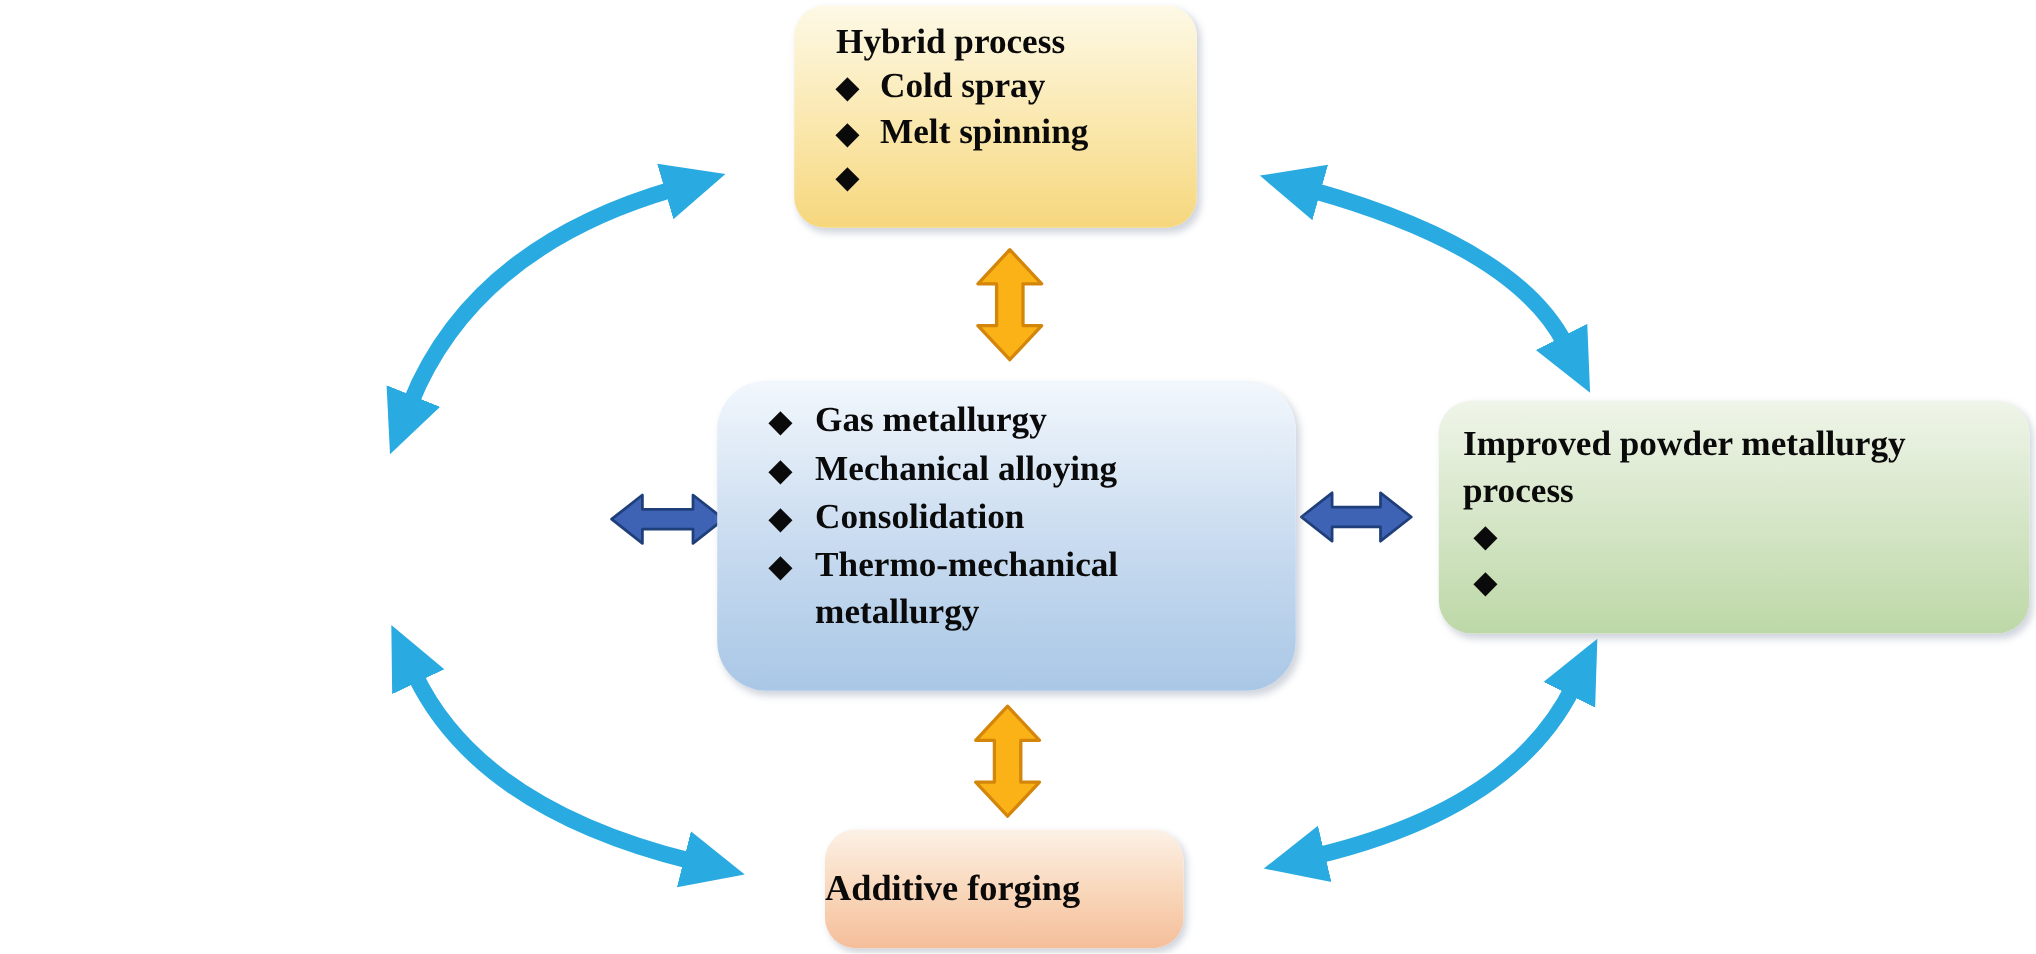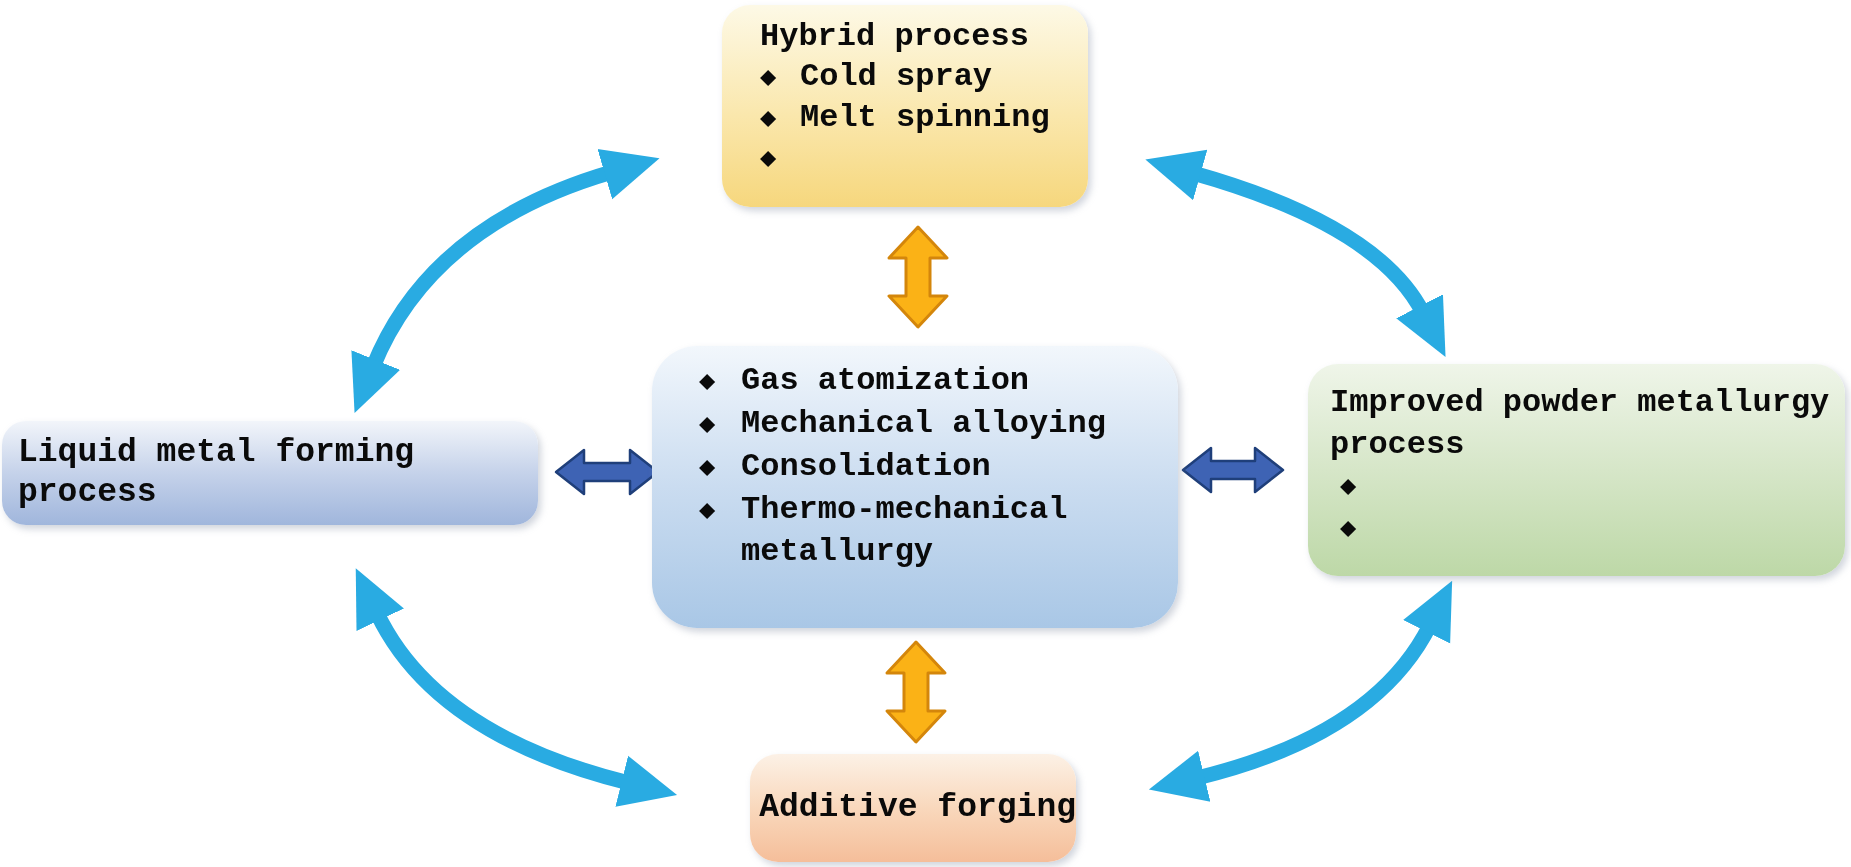--- a/index.html
+++ b/index.html
@@ -1,20 +1,20 @@
 <!DOCTYPE html>
 <html><head>
 <meta charset="utf-8">
 <style>
   html,body{margin:0;padding:0;background:#ffffff;}
   .canvas{
     position:relative;
     width:1851px;height:867px;
     background:#ffffff;
-    font-family:Liberation Mono, monospace;
+    font-family:Liberation Serif, serif;
     color:#0a0a0a;
     overflow:hidden;
   }
   .arrow-layer{position:absolute;left:0;top:0;width:1851px;height:867px;pointer-events:none;}
   .box{
     position:absolute;
     box-sizing:border-box;
     font-weight:700;
     box-shadow:3px 4px 7px rgba(140,150,170,0.40);
   }
@@ -63,21 +63,21 @@
     font-size:32px;line-height:42px;
   }
   .box-improved .bullet{margin-left:10px;}
   .box-improved .dia{width:26px;margin-right:16px;}
 
   
   .box-forging{
     left:750px;top:754px;width:326px;height:108px;
     border-radius:28px;
     background:linear-gradient(180deg,#FCF1E6 0%,#F9D8BC 50%,#F5BE9A 100%);
-    display:flex;align-items:center;justify-content:flex-end;
+    display:flex;align-items:center;justify-content:flex-start;
     font-size:33px;line-height:40px;
   }
 </style>
 </head>
 <body>
 
 <div class="canvas">
 
   <svg class="arrow-layer" viewBox="0 0 1851 867" width="1851" height="867" xmlns="http://www.w3.org/2000/svg">
     <defs>
@@ -109,39 +109,36 @@
       <span class="btxt">Melt spinning</span>
     </div>
     <div class="bullet">
       <span class="dia">◆</span>
     </div>
   </div>
 
   <div class="box box-powder">
     <div class="bullet">
       <span class="dia">◆</span>
-      <span class="btxt">Gas atomization</span>
+      <span class="btxt">Gas metallurgy</span>
     </div>
     <div class="bullet">
       <span class="dia">◆</span>
       <span class="btxt">Mechanical alloying</span>
     </div>
     <div class="bullet">
       <span class="dia">◆</span>
       <span class="btxt">Consolidation</span>
     </div>
     <div class="bullet">
       <span class="dia">◆</span>
       <span class="btxt">Thermo-mechanical metallurgy</span>
     </div>
   </div>
 
-  <div class="box box-liquid">
-    <div class="box-title">Liquid metal forming process</div>
-  </div>
 
   <div class="box box-improved">
     <div class="box-title">Improved powder metallurgy process</div>
     <div class="bullet">
       <span class="dia">◆</span>
     </div>
     <div class="bullet">
       <span class="dia">◆</span>
     </div>
   </div>

